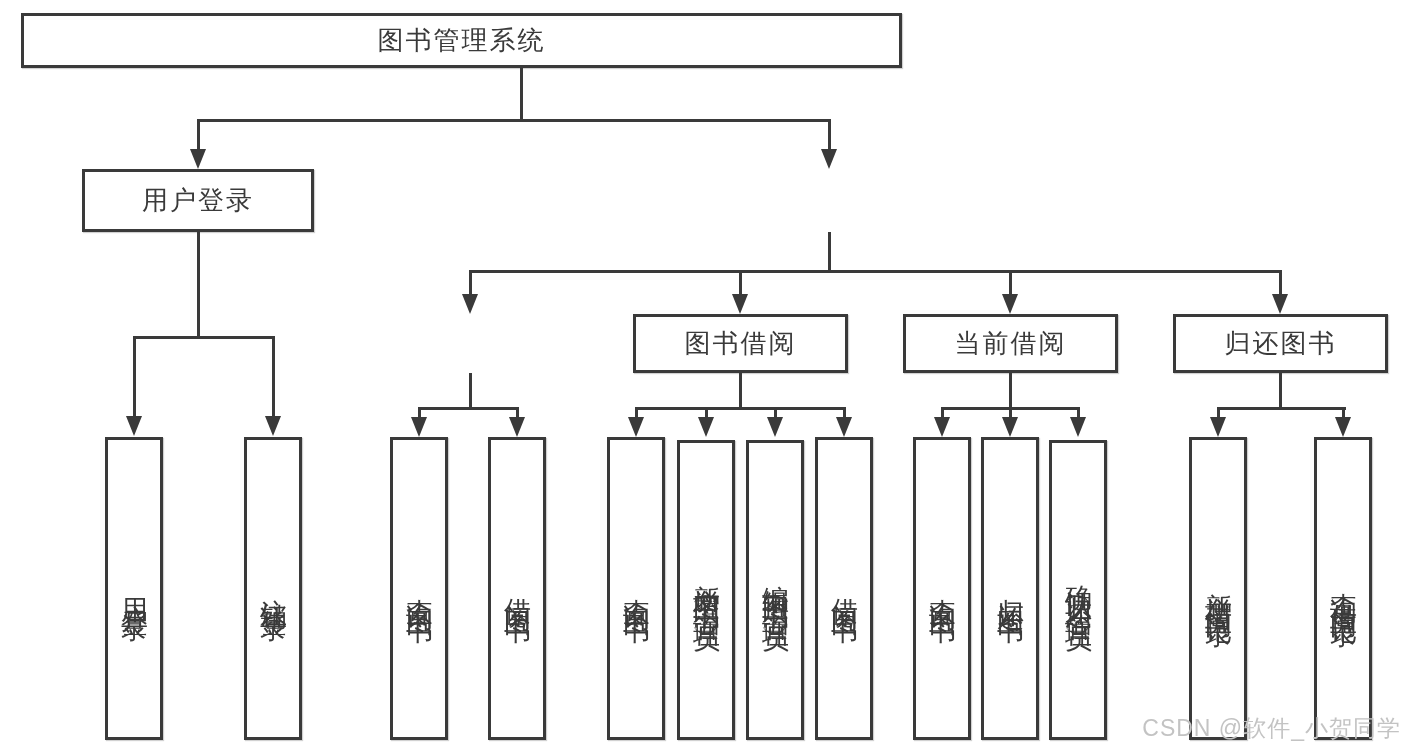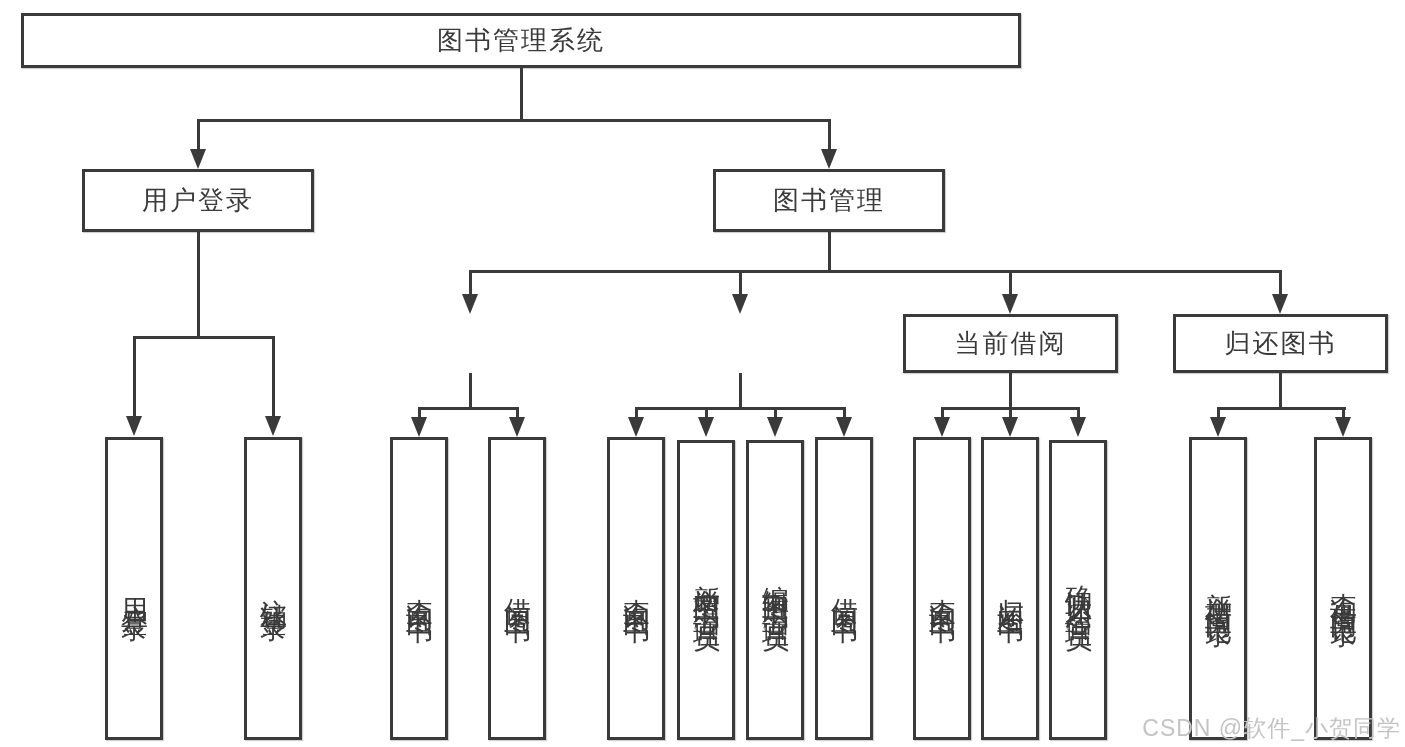--- a/index.html
+++ b/index.html
@@ -50,56 +50,56 @@
     white-space:nowrap;
     z-index:5;
     text-align:right;
   }
 </style>
 </head>
 <body>
 
 <div class="canvas">
 
-  <div class="box" style="left:21px;top:13px;width:1000px;height:55px;">
+  <div class="box" style="left:21px;top:13px;width:881px;height:55px;">
     <span class="hlabel">图书管理系统</span>
   </div>
 
   <div class="vline" style="left:520px;top:68px;height:51px;"></div>
   <div class="hline" style="left:197px;top:119px;width:634px;"></div>
   <div class="vline" style="left:197px;top:119px;height:31px;"></div>
   <div class="arrow" style="left:190px;top:149px;"></div>
   <div class="vline" style="left:828px;top:119px;height:31px;"></div>
   <div class="arrow" style="left:821px;top:149px;"></div>
 
   <div class="box" style="left:82px;top:169px;width:232px;height:63px;">
     <span class="hlabel">用户登录</span>
-  </div>
-  <div class="box" style="left:713px;top:169px;width:232px;height:63px;">
-    <span class="hlabel">图书管理</span>
   </div>
 
   <div class="vline" style="left:197px;top:232px;height:104px;"></div>
   <div class="hline" style="left:133px;top:336px;width:142px;"></div>
   <div class="vline" style="left:133px;top:336px;height:81px;"></div>
   <div class="arrow" style="left:126px;top:416px;"></div>
   <div class="vline" style="left:272px;top:336px;height:81px;"></div>
   <div class="arrow" style="left:265px;top:416px;"></div>
 
   <div class="vline" style="left:828px;top:232px;height:38px;"></div>
   <div class="hline" style="left:469px;top:270px;width:813px;"></div>
   <div class="vline" style="left:469px;top:270px;height:25px;"></div>
   <div class="arrow" style="left:462px;top:294px;"></div>
   <div class="vline" style="left:739px;top:270px;height:25px;"></div>
   <div class="arrow" style="left:732px;top:294px;"></div>
   <div class="vline" style="left:1009px;top:270px;height:25px;"></div>
   <div class="arrow" style="left:1002px;top:294px;"></div>
   <div class="vline" style="left:1279px;top:270px;height:25px;"></div>
   <div class="arrow" style="left:1272px;top:294px;"></div>
 
+  <div class="box" style="left:633px;top:314px;width:215px;height:59px;">
+    <span class="hlabel">图书借阅</span>
+  </div>
   <div class="box" style="left:903px;top:314px;width:215px;height:59px;">
     <span class="hlabel">当前借阅</span>
   </div>
   <div class="box" style="left:1173px;top:314px;width:215px;height:59px;">
     <span class="hlabel">归还图书</span>
   </div>
 
   <div class="vline" style="left:469px;top:373px;height:34px;"></div>
   <div class="hline" style="left:418px;top:407px;width:101px;"></div>
   <div class="vline" style="left:418px;top:407px;height:11px;"></div>

